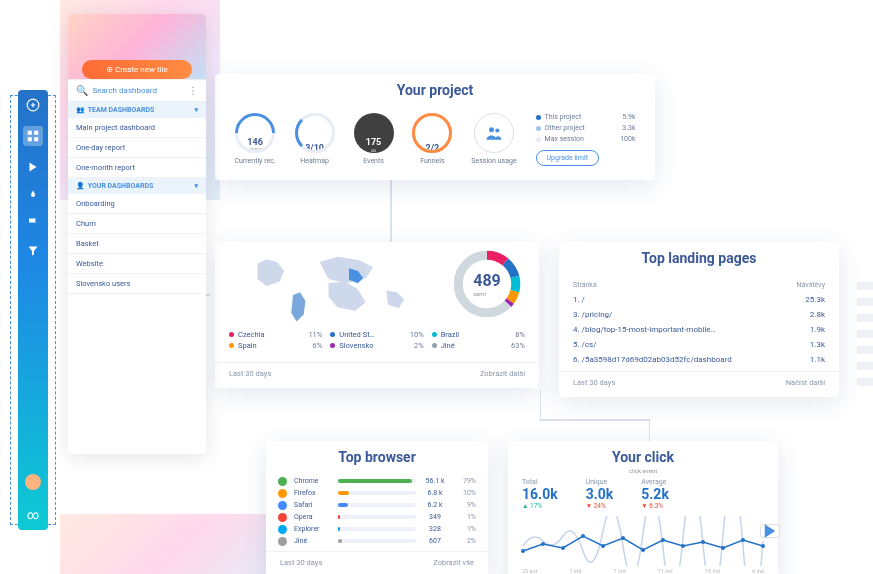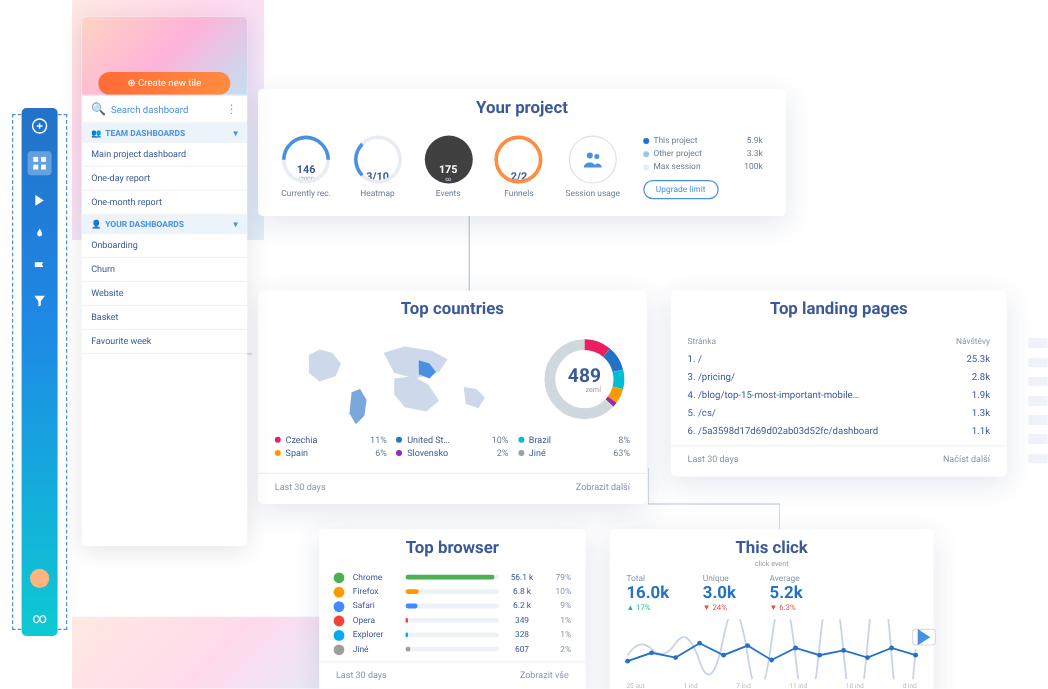--- a/index.html
+++ b/index.html
@@ -49,21 +49,21 @@
 .dot{width:5px;height:5px;border-radius:50%;display:inline-block}
 .legend-block .val{margin-left:auto}
 .upgrade-btn{border:1px solid #4a90e2;color:#4a90e2;background:#fff;border-radius:10px;font-size:7px;padding:3px 10px;margin-top:4px;cursor:pointer}
 
 .countries{left:215px;top:242px;width:324px}
 .countries-body{display:flex;padding:4px 14px 0;gap:12px}
 .map-area{flex:1;position:relative;height:80px}
 .world-svg{width:100%;height:100%}
 .donut-wrap{width:76px;height:76px;position:relative;display:flex;align-items:center;justify-content:center}
 .donut{width:76px;height:76px;transform:rotate(-90deg)}
-.donut-center{position:absolute;text-align:right}
+.donut-center{position:absolute;text-align:left}
 .donut-center .big{font-size:16px;font-weight:700;color:#3b5998}
 .donut-center .small{font-size:6px;color:#999}
 .country-legend{display:grid;grid-template-columns:repeat(3,1fr);gap:2px 8px;padding:4px 14px 8px;font-size:7.5px;color:#3b5998}
 .country-legend .item{display:flex;align-items:center;gap:4px}
 .country-legend .pct{margin-left:auto;color:#6b7c93}
 .panel-footer{display:flex;justify-content:space-between;padding:6px 14px 10px;font-size:7.5px;color:#8896ab;border-top:1px solid #f0f0f0;margin-top:4px}
 .panel-footer a{color:#8896ab;cursor:pointer}
 
 .landing{left:559px;top:242px;width:280px}
 .landing-table{padding:4px 14px 0;font-size:8px;color:#3b5998}
@@ -161,23 +161,23 @@
   <div class="menu-item">Main project dashboard</div>
   <div class="menu-item">One-day report</div>
   <div class="menu-item">One-month report</div>
   <div class="section-header">
     <span>👤</span>
     <span>YOUR DASHBOARDS</span>
       <span class="chev">▾</span>
   </div>
   <div class="menu-item">Onboarding</div>
   <div class="menu-item">Churn</div>
+  <div class="menu-item">Basket</div>
   <div class="menu-item">Website</div>
-  <div class="menu-item">Basket</div>
-  <div class="menu-item">Favourite week</div>
+  <div class="menu-item">Slovensko users</div>
   <div class="sidebar-fill"></div>
 </div>
 
 <svg class="connector" style="left:150px;top:280px;width:80px;height:30px">
     <path d="M0 15 H60"></path>
   </svg>
 <div class="conn-dot" style="left:146px;top:291px"></div>
 <svg class="connector" style="left:390px;top:170px;width:2px;height:80px">
     <path d="M1 0 V80"></path>
   </svg>
@@ -242,21 +242,20 @@
           <span class="dot" style="background:#e8edf5"></span>
           <span>Max session</span>
           <span class="val">100k</span>
         </div>
       <button class="upgrade-btn">Upgrade limit</button>
     </div>
   </div>
 </div>
 
 <div class="panel countries">
-  <div class="panel-title">Top countries</div>
   <div class="countries-body">
     <div class="map-area">
       <svg class="world-svg" viewBox="0 0 200 90">
         <g fill="#cdd9ea">
           <path d="M15 20 l10 -5 12 3 8 10 -5 12 -15 5 -10 -8z"></path>
           <path d="M55 55 l8 -3 6 10 -2 15 -8 8 -6 -10z" fill="#7aa8dc"></path>
           <path d="M85 18 l20 -6 25 4 15 8 -8 12 -22 6 -20 -5z"></path>
           <path d="M95 42 l18 -2 14 8 10 15 -12 10 -20 -4 -10 -12z"></path>
           <path d="M160 50 l12 2 8 8 -6 10 -12 -4z"></path>
           <path d="M118 25 l10 3 6 8 -6 6 -10 -4z" fill="#4a90e2"></path>
@@ -411,21 +410,21 @@
         <span class="v2">2%</span>
       </div>
     </div>
   <div class="panel-footer">
     <a>Last 30 days</a>
     <a>Zobrazit vše</a>
   </div>
 </div>
 
 <div class="panel menuclick">
-  <div class="panel-title">This click</div>
+  <div class="panel-title">Your click</div>
   <div class="sub-t">click event</div>
   <div class="stats-row" id="stats-row">
       <div class="stat">
         <div>Total</div>
         <div class="value">16.0k</div>
         <div class="delta up">▲ 17%</div>
       </div>
       <div class="stat">
         <div>Unique</div>
         <div class="value">3.0k</div>

